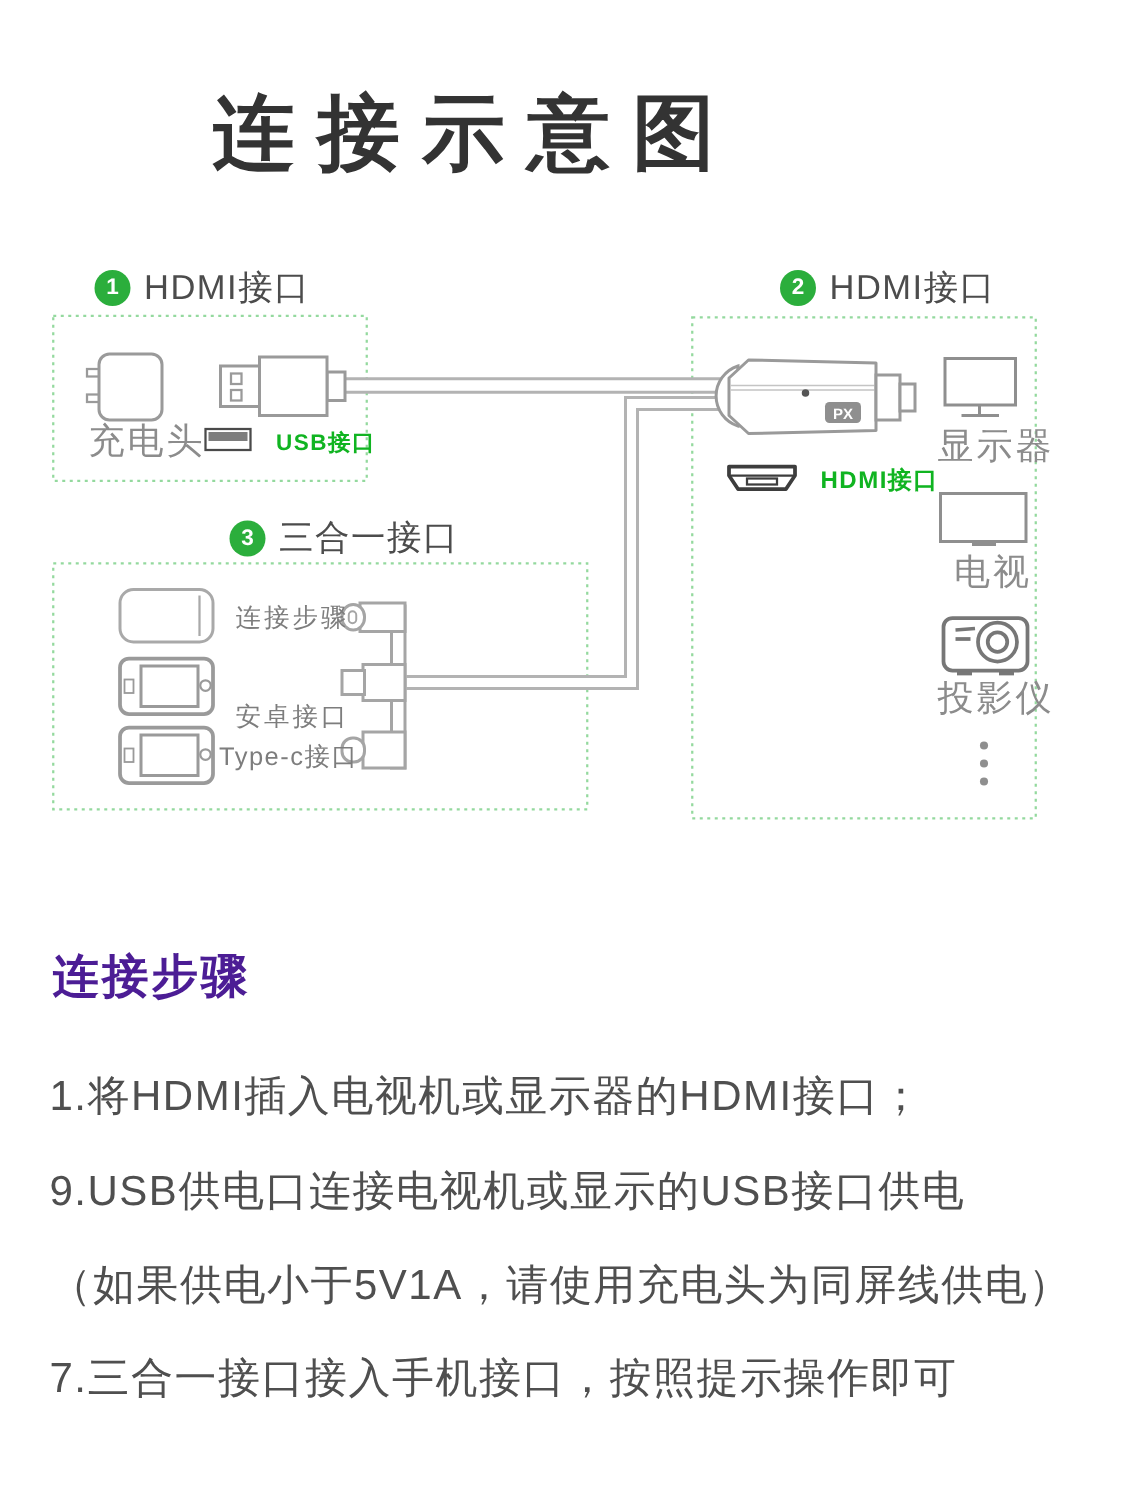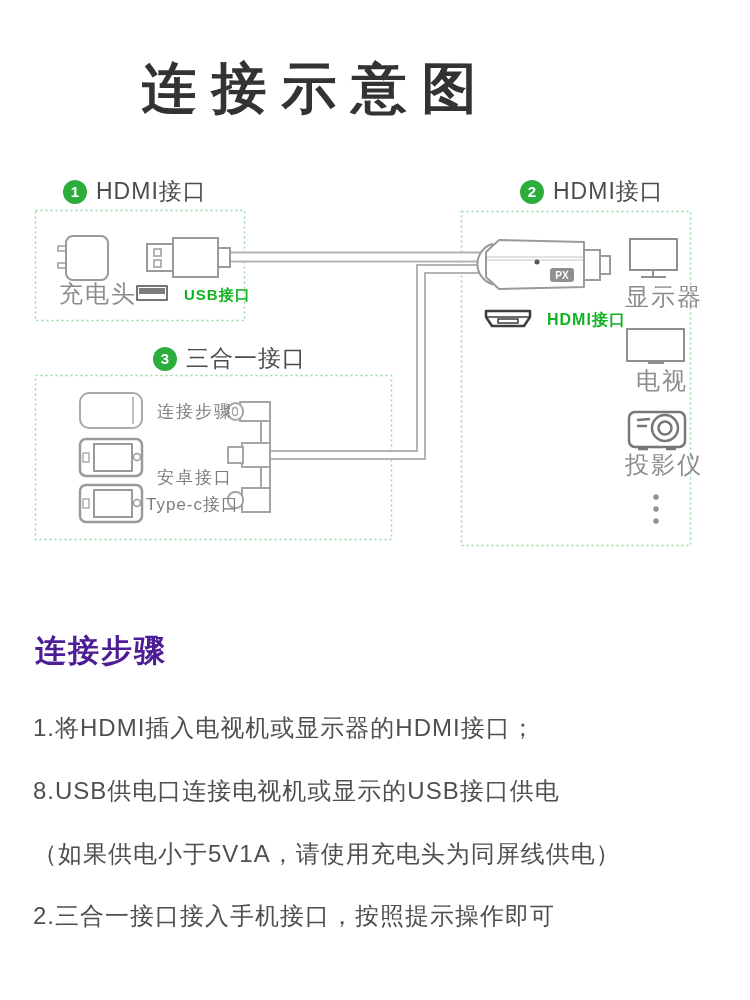--- a/index.html
+++ b/index.html
@@ -15,21 +15,21 @@
   .sec-header{display:flex;align-items:center;gap:9px;}
   .num-badge{
     width:24px;height:24px;border-radius:50%;background:#2BAE3C;color:#fff;
     display:flex;align-items:center;justify-content:center;font-size:15px;font-weight:bold;flex:0 0 auto;
   }
   .sec-title{font-size:23px;color:#4c4c4c;letter-spacing:1px;}
   .dev-label{font-size:24px;color:#8c8c8c;letter-spacing:2px;}
   .port-green{font-size:15px;font-weight:bold;color:#10B421;letter-spacing:1px;margin-left:12px;}
   .phone-label{font-size:17px;color:#7d7d7d;letter-spacing:2px;}
   .steps-heading{font-size:31px;font-weight:bold;color:#4c1d95;letter-spacing:2px;}
-  .step-line{font-size:24px;color:#4f4f4f;letter-spacing:1px;white-space:nowrap;text-align:right;}
+  .step-line{font-size:28px;color:#4f4f4f;letter-spacing:1px;white-space:nowrap;text-align:right;}
   svg{position:absolute;top:0;left:0;pointer-events:none;}
 </style>
 </head>
 <body>
 
 <div class="canvas">
 
   <svg width="750" height="1000" viewBox="0 0 750 1000">
 
     <rect x="35.5" y="210.5" width="209" height="110" fill="none" stroke="#94D99E" stroke-width="1.5" stroke-dasharray="2 3"></rect>
@@ -162,17 +162,17 @@
   <div class="abs dev-label" style="left:625px;top:281px;">显示器</div>
   <div class="abs dev-label" style="left:636px;top:365px;">电视</div>
   <div class="abs dev-label" style="left:625px;top:449px;text-align:center;">投影仪</div>
 
   <div class="abs phone-label" style="left:157px;top:400px;">连接步骤</div>
   <div class="abs phone-label" style="left:157px;top:466px;">安卓接口</div>
   <div class="abs phone-label" style="left:146px;top:493px;letter-spacing:1px;text-align:center;">Type-c接口</div>
 
   <div class="abs steps-heading" style="left:35px;top:630px;">连接步骤</div>
   <div class="abs step-line" style="left:33px;top:712px;">1.将HDMI插入电视机或显示器的HDMI接口；</div>
-  <div class="abs step-line" style="left:33px;top:775px;">8.USB供电口连接电视机或显示的USB接口供电</div>
+  <div class="abs step-line" style="left:33px;top:775px;">9.USB供电口连接电视机或显示的USB接口供电</div>
   <div class="abs step-line" style="left:33px;top:838px;">（如果供电小于5V1A，请使用充电头为同屏线供电）</div>
-  <div class="abs step-line" style="left:33px;top:900px;">2.三合一接口接入手机接口，按照提示操作即可</div>
+  <div class="abs step-line" style="left:33px;top:900px;">7.三合一接口接入手机接口，按照提示操作即可</div>
 
 </div>
 
 </body></html>

